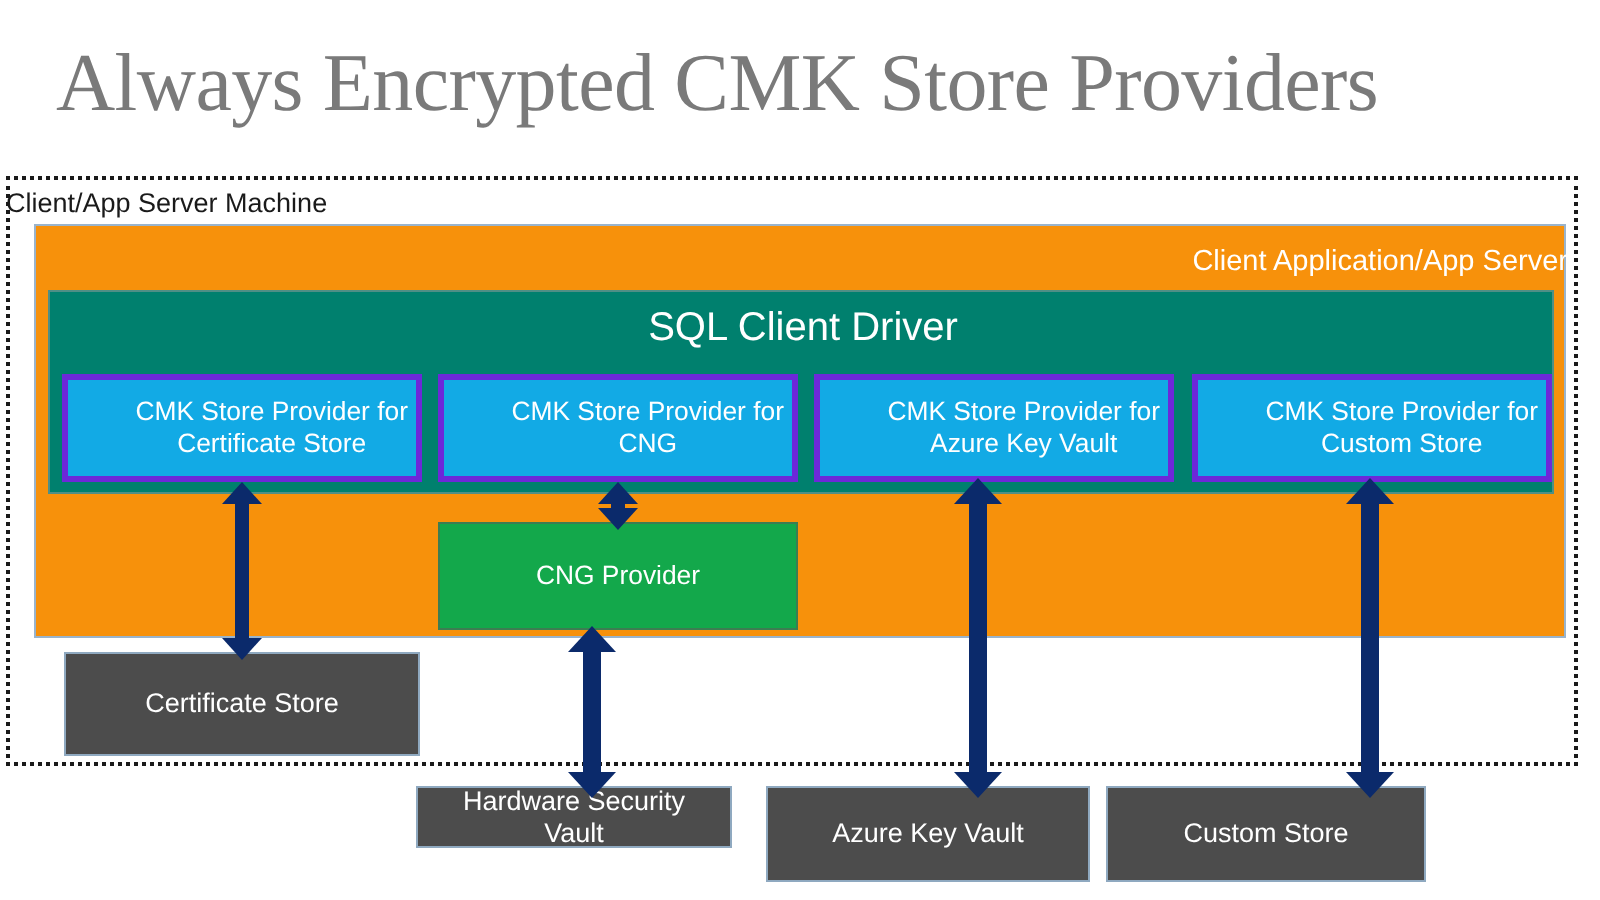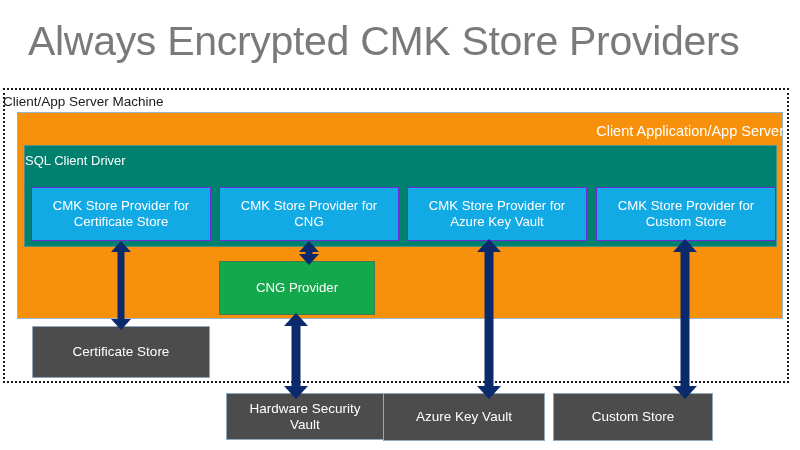--- a/index.html
+++ b/index.html
@@ -23,20 +23,21 @@
   #page-title {
     position: absolute;
     left: 28px;
     top: 16px;
     font-size: 41px;
     line-height: 50px;
     font-weight: 400;
     color: #7a7a7a;
     letter-spacing: -0.3px;
     white-space: nowrap;
+    font-family: Liberation Serif, serif;
   }
 
   
   #machine-boundary {
     position: absolute;
     left: 3px;
     top: 88px;
     width: 786px;
     height: 295px;
     border: 2px dotted #1a1a1a;
@@ -93,68 +94,69 @@
     height: 102px;
     background: #00806e;
     border: 1px solid #4f8f86;
     display: block;
   }
   #sql-driver-label {
     position: absolute;
     left: 0;
     top: 7px;
     width: 753px;
-    text-align: left;
-    font-size: 13px;
+    text-align: center;
+    font-size: 20px;
     color: #ffffff;
   }
 
   
   .cmk-provider {
     top: 187px;
     width: 180px;
     height: 54px;
     background: #12aae5;
-    border: 1px solid #6d28d9;
+    border: 3px solid #6d28d9;
     font-size: 13.2px;
     padding: 0 4px;
+    justify-content: flex-end;
   }
   #cmk-cert    { left: 31px;  }
   #cmk-cng     { left: 219px; }
   #cmk-akv     { left: 407px; }
   #cmk-custom  { left: 596px; }
 
   
   #cng-provider {
     left: 219px;
     top: 261px;
-    width: 156px;
+    width: 180px;
     height: 54px;
     background: #13a84b;
     border: 1px solid #3c7d52;
     font-size: 13.2px;
   }
 
   
   .store-box {
     background: #4c4c4c;
     border: 1px solid #8fa9c0;
     font-size: 13.5px;
   }
   #store-certificate {
     left: 32px;
     top: 326px;
     width: 178px;
     height: 52px;
   }
   #store-hsm {
-    left: 226px;
+    left: 208px;
     top: 393px;
     width: 158px;
-    height: 47px;
+    height: 31px;
   }
   #store-akv {
     left: 383px;
     top: 393px;
     width: 162px;
     height: 48px;
   }
   #store-custom {
     left: 553px;
     top: 393px;

